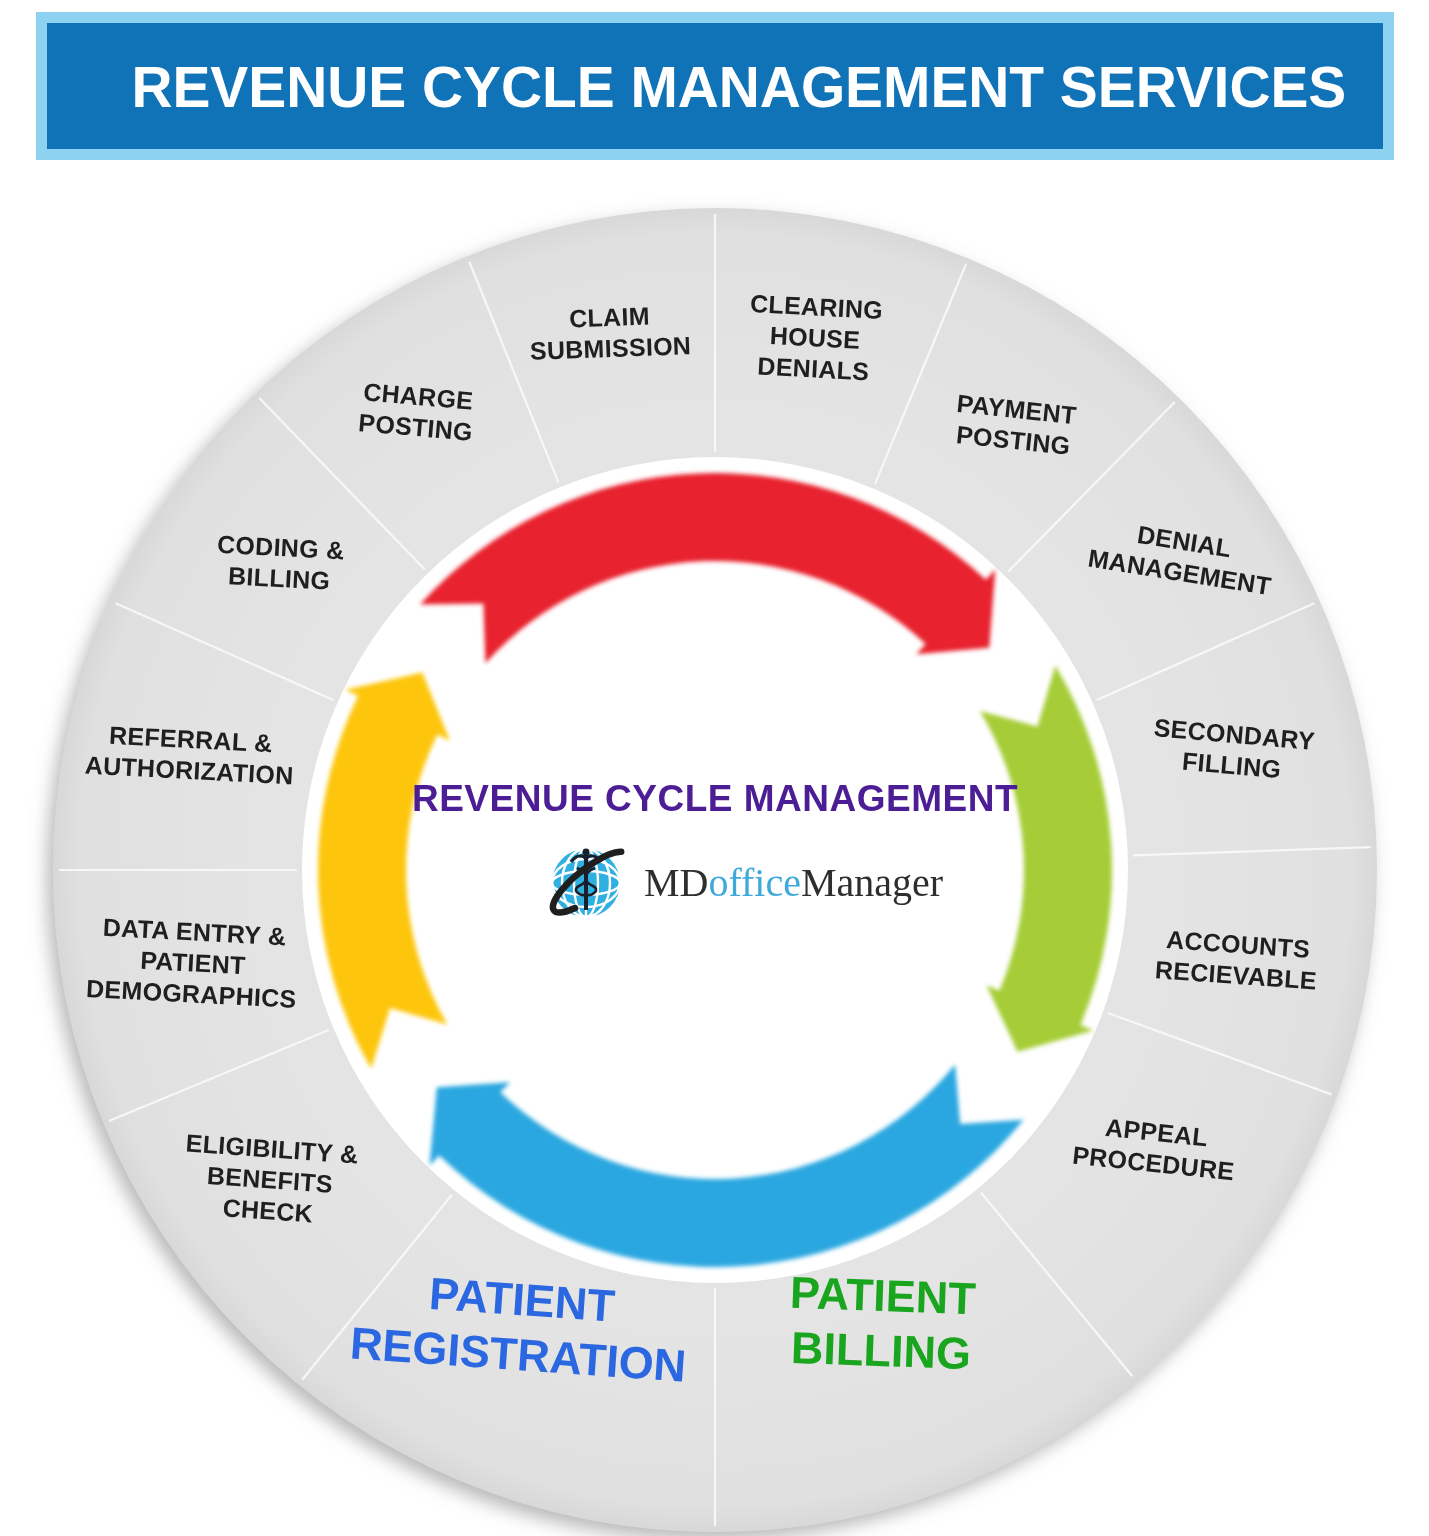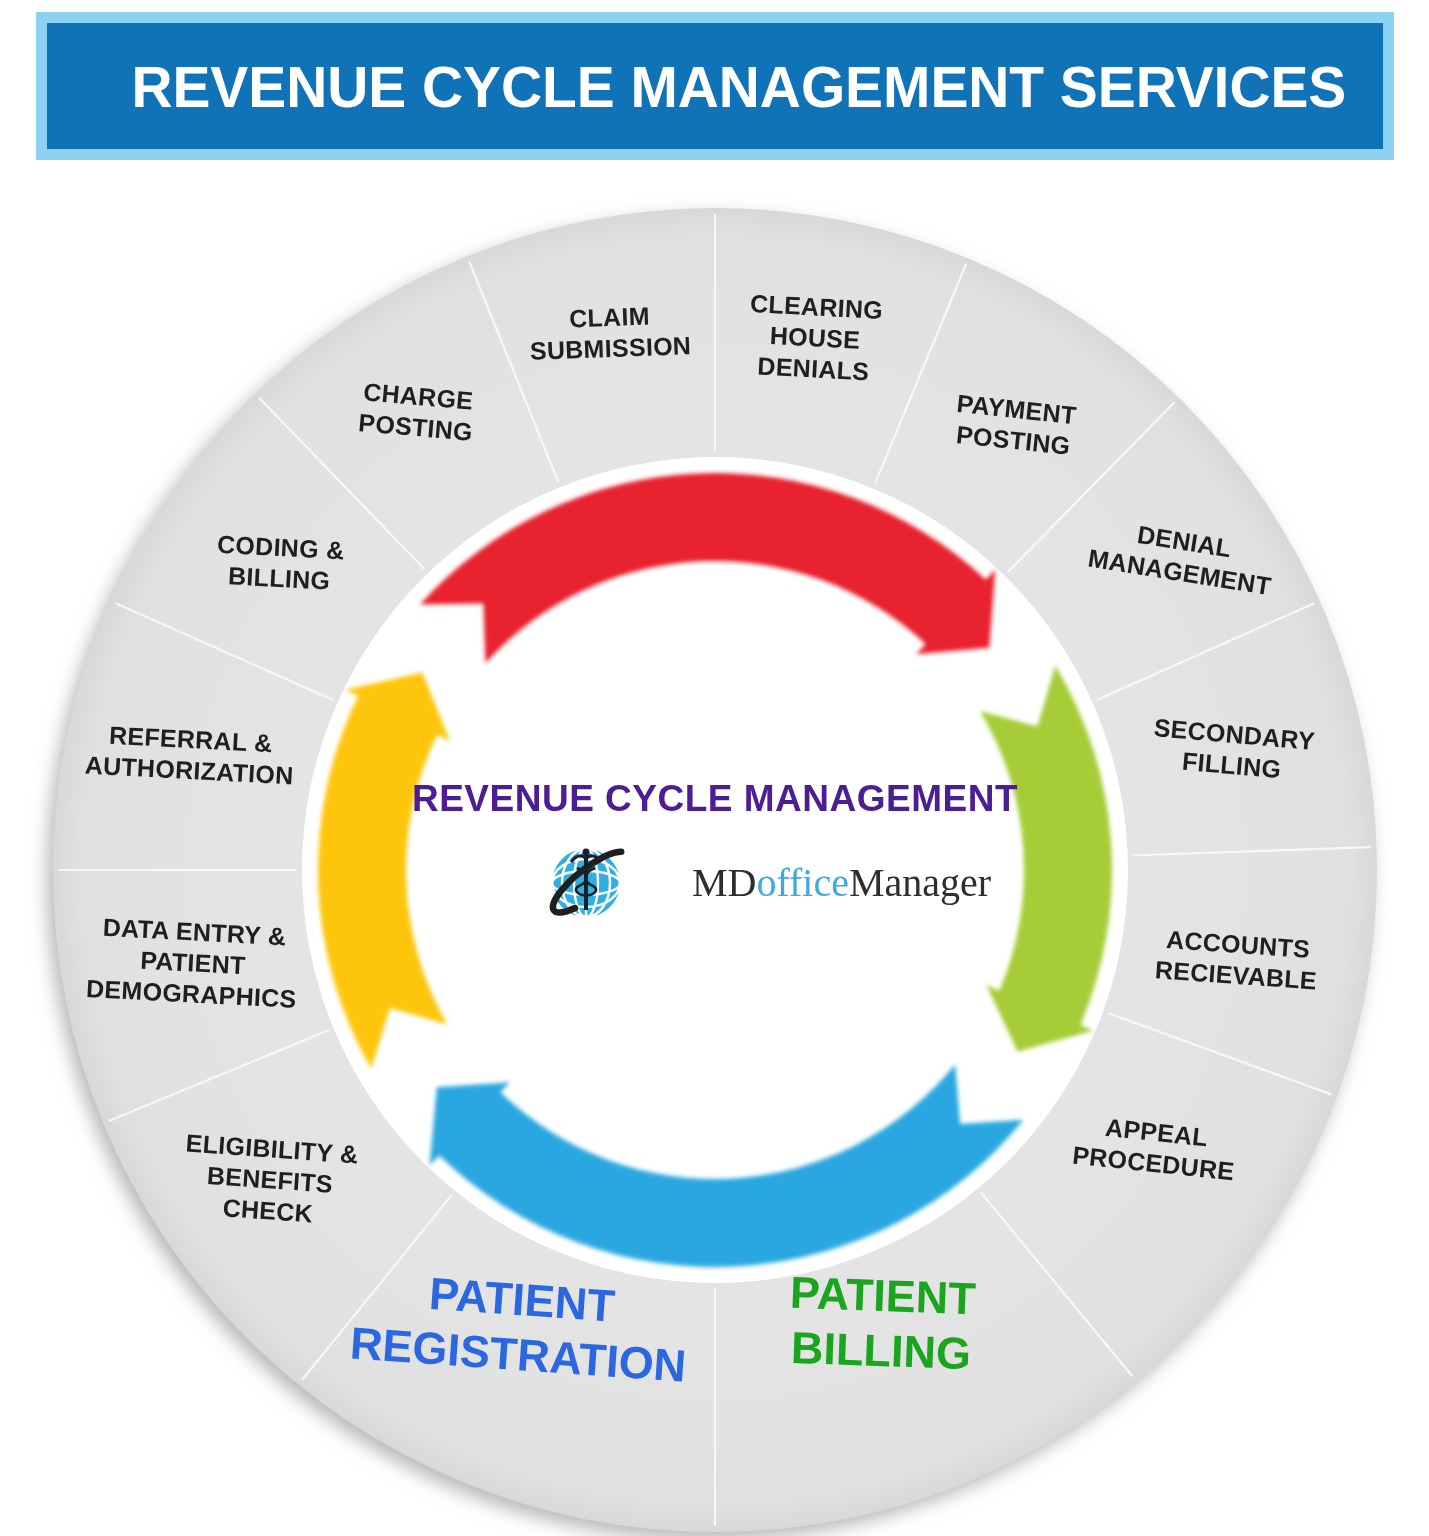--- a/index.html
+++ b/index.html
@@ -27,21 +27,21 @@
     font-weight:700;font-size:45px;line-height:1.22;text-align:center;white-space:pre-line;
   }
   
   .center-heading{
     position:absolute;left:715px;top:799px;transform:translate(-50%,-50%);
     font-weight:700;font-size:37px;letter-spacing:0.5px;white-space:nowrap;
   }
   .logo-globe{position:absolute;left:530px;top:827px;width:112px;height:112px;}
   .logo-text{
     position:absolute;left:644px;top:884px;transform:translateY(-54%);
-    font-family:"Liberation Serif","DejaVu Serif",serif;font-size:40px;white-space:nowrap;margin-left:48px;
+    font-family:"Liberation Serif","DejaVu Serif",serif;font-size:40px;white-space:nowrap;
   }
 </style>
 </head>
 <body>
 
 <div class="stage">
 
   <div class="banner" id="banner" style="background: rgb(142, 210, 242);">
     <div class="banner-inner" id="banner-inner" style="background: rgb(17, 115, 183); padding-left: 47px;">
       <span class="banner-title">REVENUE CYCLE MANAGEMENT SERVICES</span>

